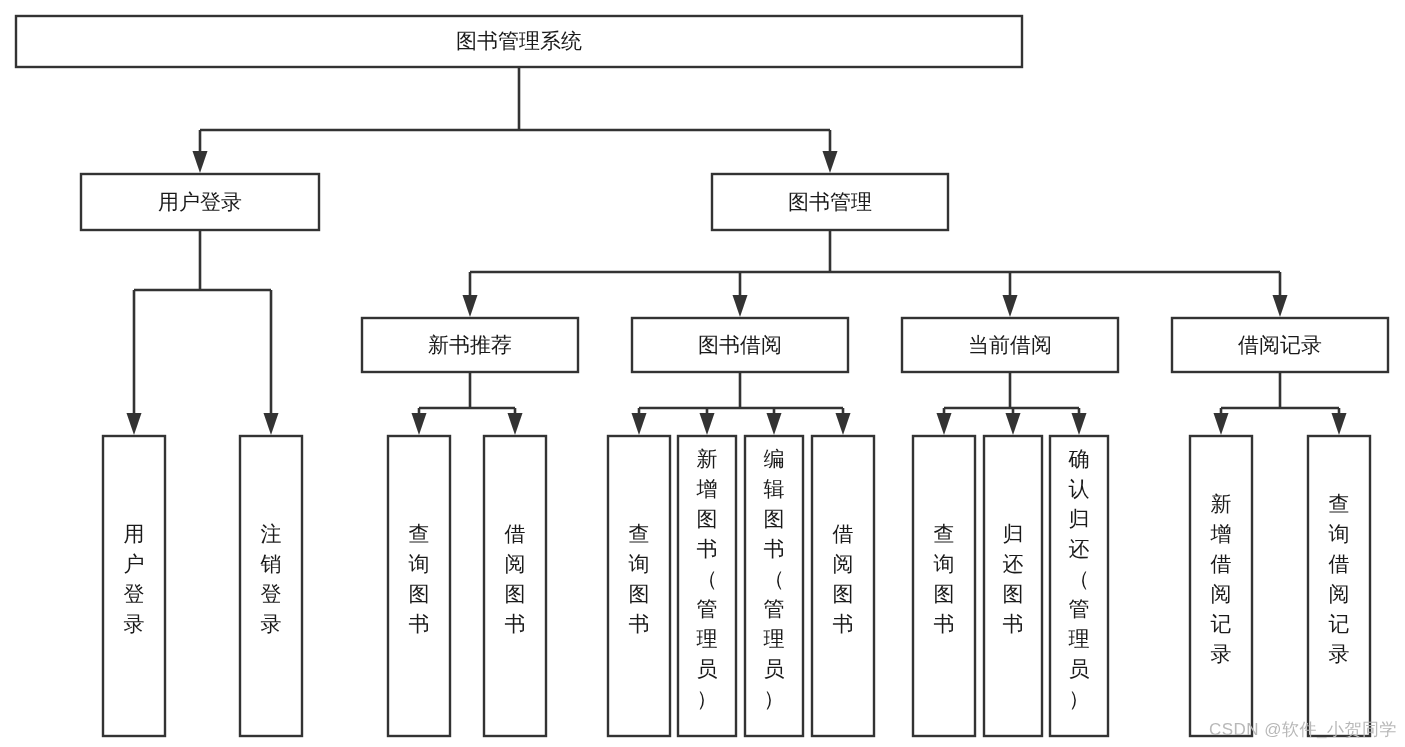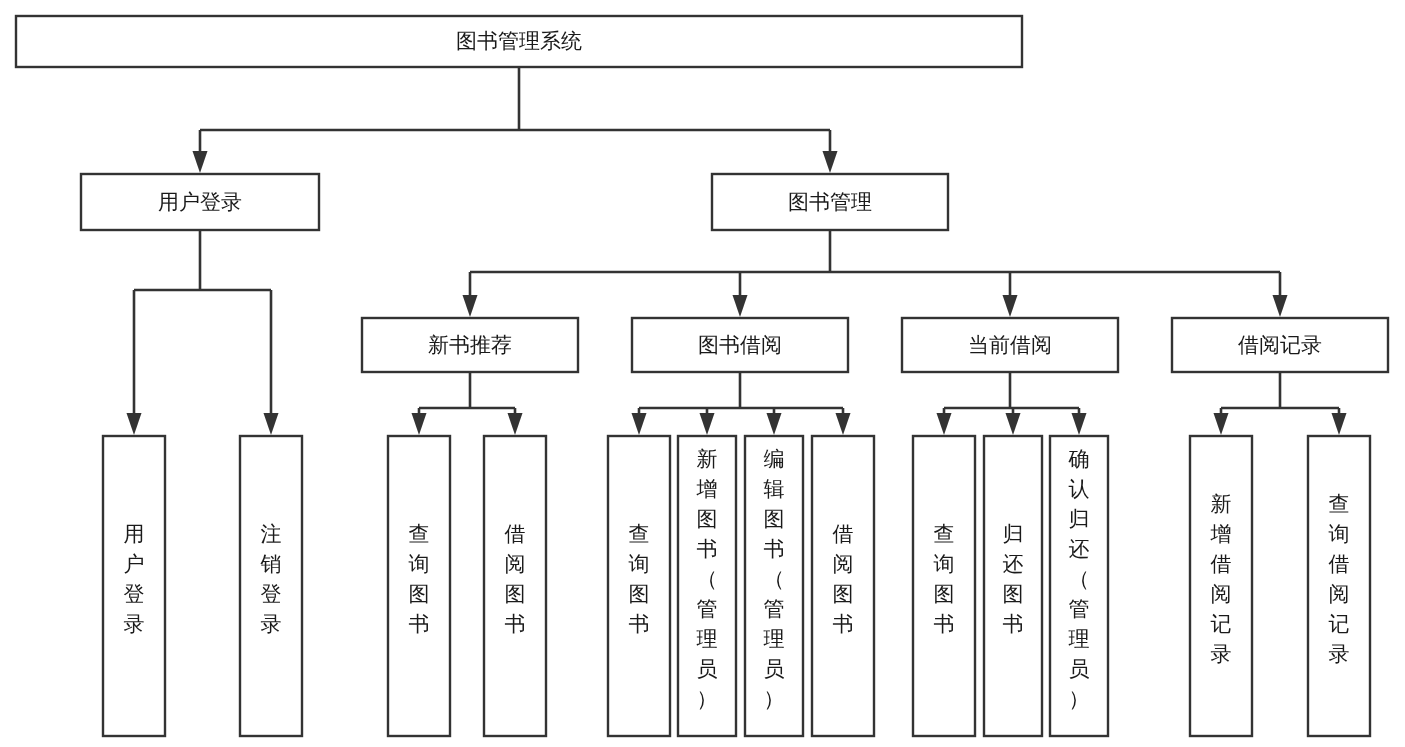--- a/index.html
+++ b/index.html
@@ -221,14 +221,15 @@
           <text class="node-label-vert" x="1221" y="511"><tspan x="1221" dy="0">新</tspan><tspan x="1221" dy="30">增</tspan><tspan x="1221" dy="30">借</tspan><tspan x="1221" dy="30">阅</tspan><tspan x="1221" dy="30">记</tspan><tspan x="1221" dy="30">录</tspan></text>
         </g>
         <g>
           <rect class="node-box" x="1308" y="436" width="62" height="300"></rect>
           <text class="node-label-vert" x="1339" y="511"><tspan x="1339" dy="0">查</tspan><tspan x="1339" dy="30">询</tspan><tspan x="1339" dy="30">借</tspan><tspan x="1339" dy="30">阅</tspan><tspan x="1339" dy="30">记</tspan><tspan x="1339" dy="30">录</tspan></text>
         </g>
       </g>
 
   </svg>
 
+  <div class="watermark-text">CSDN @软件_小贺同学</div>
 
 </div>
 
 </body></html>

